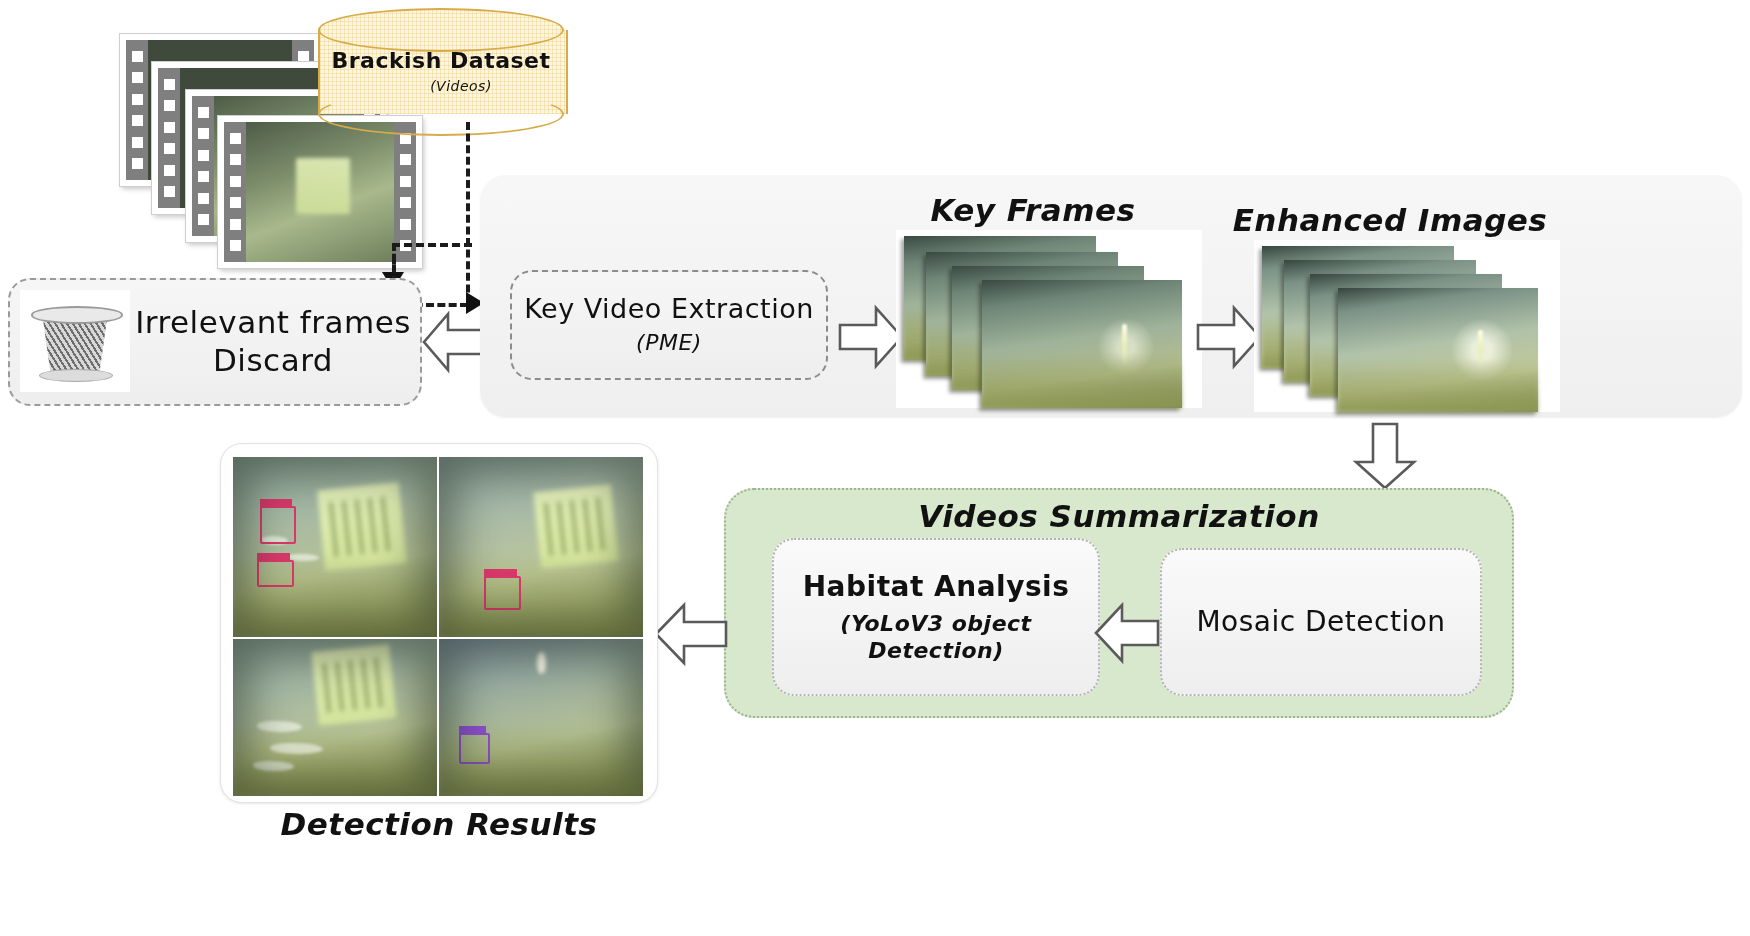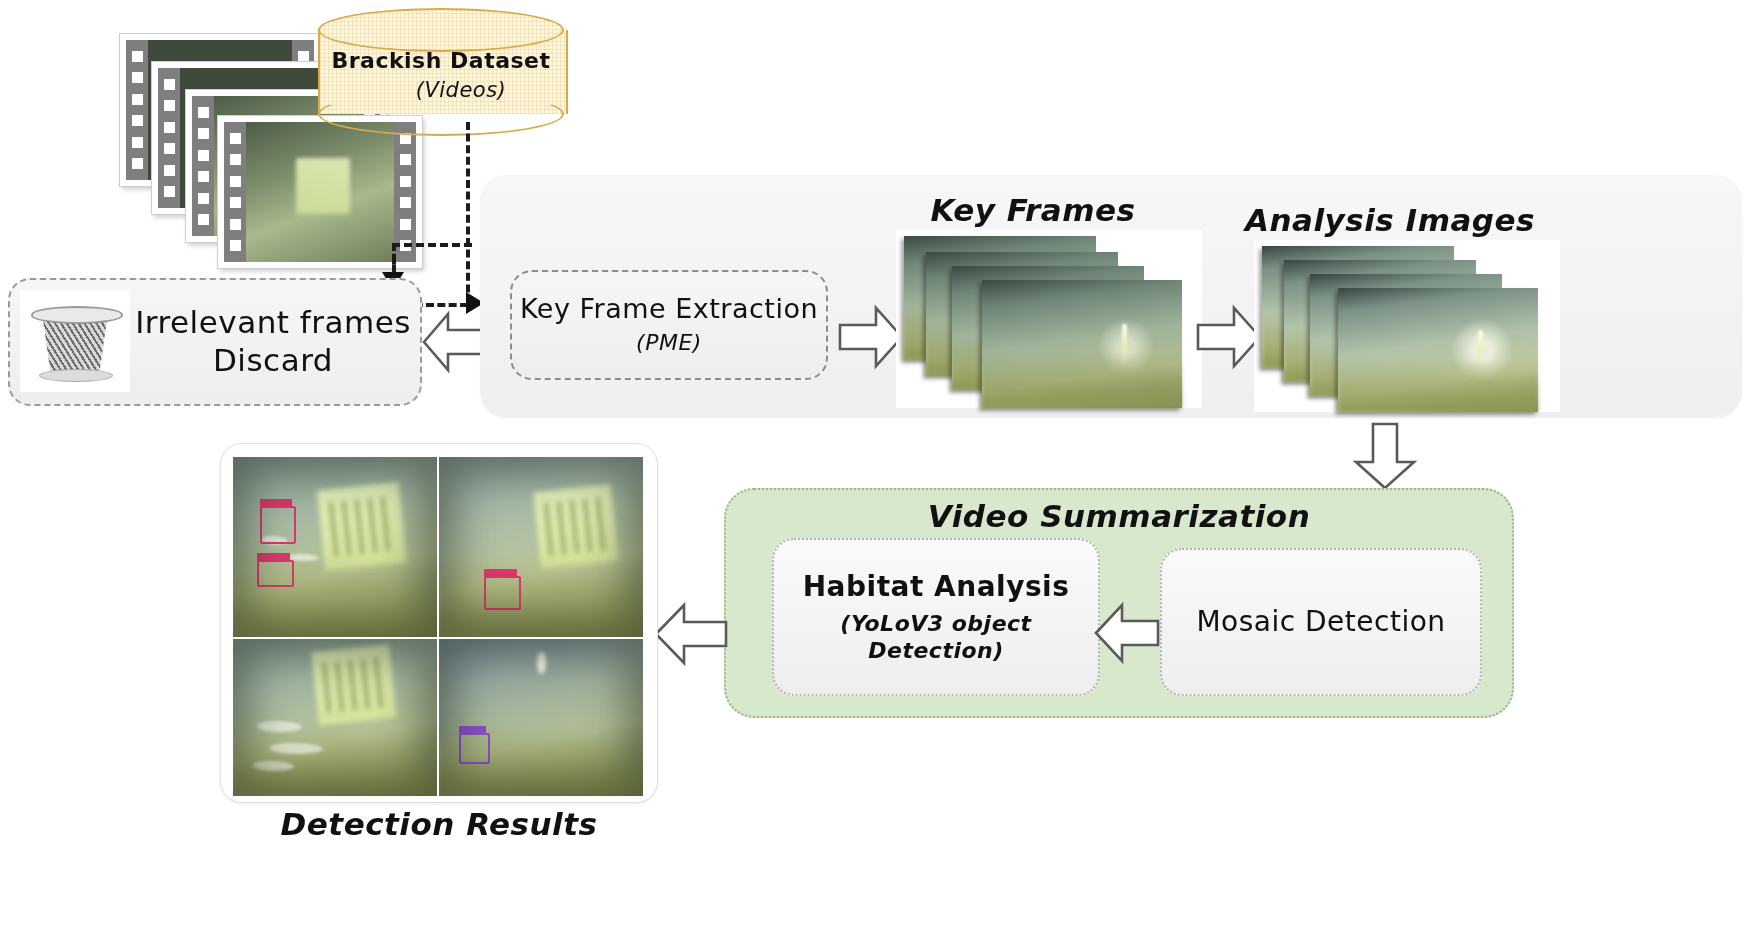--- a/index.html
+++ b/index.html
@@ -293,21 +293,21 @@
       </div>
     </div>
   </div>
 
   <div class="cyl" style="left:318px;top:8px;width:246px;height:128px;">
     <div class="body"></div>
     <div class="bot"></div>
     <div class="top"></div>
     <div class="cap">
       <div class="lbl" style="font-size:22px;font-weight:bold;">Brackish Dataset</div>
-      <div class="lbl" style="font-size:21px;font-style:italic;margin-top:3px;margin-left:40px;">(Videos)</div>
+      <div class="lbl" style="font-size:14px;font-style:italic;margin-top:3px;margin-left:40px;">(Videos)</div>
     </div>
   </div>
 
   <div class="dline v" style="left:466px;top:122px;height:182px;"></div>
 
   <div class="dline h" style="left:392px;top:243px;width:80px;"></div>
 
   <div class="dline v" style="left:392px;top:243px;height:35px;"></div>
   <div class="tri-down" style="left:382px;top:272px;"></div>
 
@@ -330,21 +330,21 @@
   <div class="barrow" style="left:422px;top:306px;width:62px;height:72px;">
     <svg viewBox="0 0 62 72" preserveAspectRatio="none">
       <polygon points="2,36 26,8 26,24 60,24 60,48 26,48 26,64" fill="#ffffff" stroke="#5a5a5a" stroke-width="2.6" stroke-linejoin="miter"></polygon>
     </svg>
   </div>
 
   <div class="rbox gray-panel" style="left:480px;top:175px;width:1262px;height:242px;"></div>
 
   <div class="rbox dashed-box" style="left:510px;top:270px;width:318px;height:110px;">
     <div class="center-txt">
-      <div class="lbl med">Key Frame Extraction</div>
+      <div class="lbl med">Key Video Extraction</div>
       <div class="lbl small" style="margin-top:4px;">(PME)</div>
     </div>
   </div>
 
   <div class="barrow" style="left:838px;top:300px;width:66px;height:74px;">
     <svg viewBox="0 0 66 74" preserveAspectRatio="none">
       <polygon points="64,37 38,8 38,25 2,25 2,49 38,49 38,66" fill="#ffffff" stroke="#5a5a5a" stroke-width="2.6" stroke-linejoin="miter"></polygon>
     </svg>
   </div>
 
@@ -368,21 +368,21 @@
         <div class="floor"></div>
     </div>
   </div>
 
   <div class="barrow" style="left:1196px;top:300px;width:66px;height:74px;">
     <svg viewBox="0 0 66 74" preserveAspectRatio="none">
       <polygon points="64,37 38,8 38,25 2,25 2,49 38,49 38,66" fill="#ffffff" stroke="#5a5a5a" stroke-width="2.6" stroke-linejoin="miter"></polygon>
     </svg>
   </div>
 
-  <div class="abs lbl big lbl-ital" style="left:1230px;top:202px;width:320px;">Analysis Images</div>
+  <div class="abs lbl big lbl-ital" style="left:1230px;top:202px;width:320px;">Enhanced Images</div>
   <div class="stackwrap" style="left:1254px;top:240px;width:306px;height:172px;">
     <div class="shot" style="left:8px;top:6px;width:192px;height:122px;">
       <div class="sea enh"></div>
         <div class="floor"></div>
     </div>
     <div class="shot" style="left:30px;top:20px;width:192px;height:122px;">
       <div class="sea enh"></div>
         <div class="floor"></div>
     </div>
     <div class="shot" style="left:56px;top:34px;width:192px;height:122px;">
@@ -396,21 +396,21 @@
     </div>
   </div>
 
   <div class="barrow" style="left:1348px;top:422px;width:74px;height:68px;">
     <svg viewBox="0 0 74 68" preserveAspectRatio="none">
       <polygon points="37,66 8,40 25,40 25,2 49,2 49,40 66,40" fill="#ffffff" stroke="#5a5a5a" stroke-width="2.6" stroke-linejoin="miter"></polygon>
     </svg>
   </div>
 
   <div class="rbox green-panel" style="left:724px;top:488px;width:790px;height:230px;"></div>
-  <div class="abs lbl big lbl-ital" style="left:724px;top:498px;width:790px;">Video Summarization</div>
+  <div class="abs lbl big lbl-ital" style="left:724px;top:498px;width:790px;">Videos Summarization</div>
 
   <div class="rbox dotted-fine" style="left:772px;top:538px;width:328px;height:158px;font-weight:bold;">
     <div class="center-txt">
       <div class="lbl med" style="font-size:28px;">Habitat Analysis</div>
       <div class="lbl small" style="margin-top:7px;">(YoLoV3 object Detection)</div>
     </div>
   </div>
 
   <div class="rbox dotted-fine" style="left:1160px;top:548px;width:322px;height:148px;">
     <div class="center-txt">

